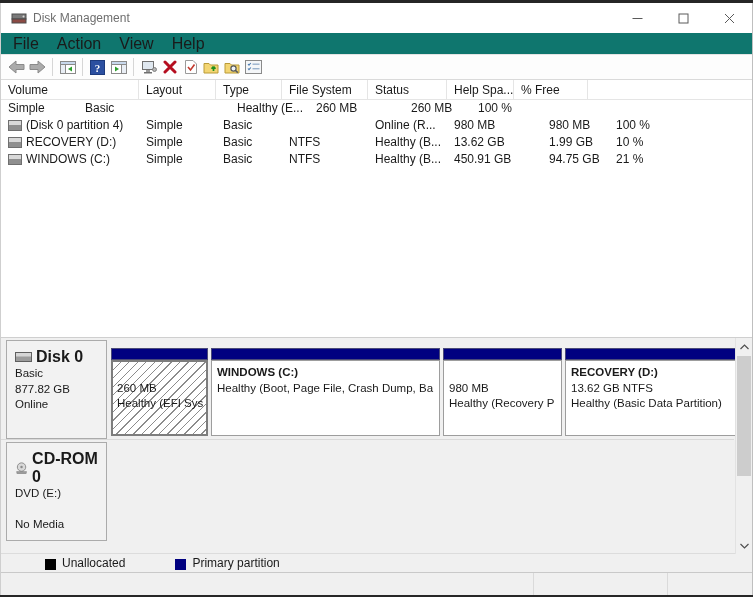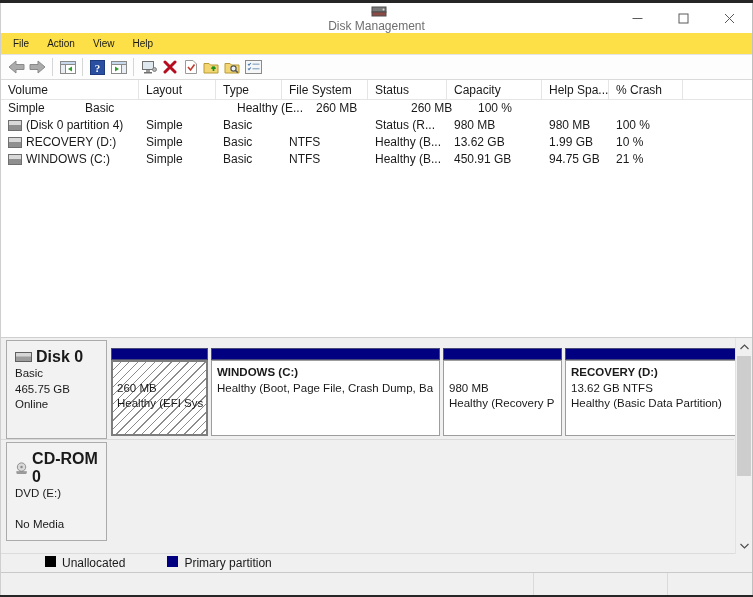--- a/index.html
+++ b/index.html
@@ -4,28 +4,28 @@
 <style>
   * { box-sizing: border-box; }
   html,body { margin:0; padding:0; }
   body {
     width:753px; height:597px; background:#262626; overflow:hidden;
     font-family:"Liberation Sans", sans-serif; -webkit-font-smoothing:antialiased;
   }
   .window { position:absolute; top:3px; left:0; width:753px; height:592px; background:#ffffff; border-left:1px solid #cfcfcf; border-right:1px solid #bfbfbf; }
 
   
-  .titlebar { height:30px; display:flex; align-items:center; background:#fff; position:relative;flex-direction:column; }
+  .titlebar { height:30px; display:flex; align-items:center; background:#fff; position:relative; }
   .title-icon { margin:0 6px 0 10px; width:16px; height:16px; flex:none; }
   .title-text { font-size:12px; color:#6e6e6e; }
   .win-controls { position:absolute; right:0; top:0; height:30px; display:flex; }
   .win-btn { width:46px; height:30px; display:flex; align-items:center; justify-content:center; }
 
   
-  .menubar { height:21px; display:flex; align-items:center; padding-left:3px; font-size:10px; color:#1a1a1a; background:#fde047; }
+  .menubar { height:21px; display:flex; align-items:center; padding-left:3px; font-size:16px; color:#1a1a1a; background:#0f766e; }
   .menu-item { padding:2px 9px; }
 
   
   .toolbar { height:26px; display:flex; align-items:center; padding-left:5px; background:#fdfdfd; border-top:1px solid #e4e4e4; border-bottom:1px solid #dadada; }
   .tb-icon { width:21px; height:22px; display:flex; align-items:center; justify-content:center; flex:none; }
   .tb-sep { width:1px; height:18px; background:#d6d6d6; margin:0 4px; flex:none; }
 
   
   .listview { height:257px; background:#fff; font-size:12px; color:#1a1a1a; overflow:hidden; }
   .lv-header { display:flex; height:20px; border-bottom:1px solid #e5e5e5; }
@@ -61,21 +61,21 @@
   .part-line.name { font-weight:bold; }
 
   
   .vscroll { position:absolute; top:0; right:0; width:17px; height:216px; background:#f0f0f0; border-left:1px solid #e2e2e2; }
   .sb-btn { position:absolute; left:0; width:16px; height:17px; display:flex; align-items:center; justify-content:center; }
   .sb-up { top:0; } .sb-down { bottom:0; }
   .sb-thumb { position:absolute; left:1px; top:18px; width:14px; height:120px; background:#cdcdcd; }
 
   
   .legend { height:19px; background:#f0f0f0; display:flex; align-items:center; padding-left:8px; font-size:12px; color:#1a1a1a; border-top:1px solid #dcdcdc; }
-  .legend-item { display:flex; align-items:flex-start; margin-right:6px;padding-left:36px; }
+  .legend-item { display:flex; align-items:flex-end; margin-right:14px;padding-left:36px; }
   .swatch { width:11px; height:11px; margin-right:6px; flex:none; }
   .swatch-unallocated { background:#000000; }
   .swatch-primary { background:#000080; }
 
   
   .statusbar { height:23px; background:#f0f0f0; border-top:1px solid #c9c9c9; display:flex; }
   .sb-seg { border-right:1px solid #dadada; height:100%; }
   .seg0 { width:533px; } .seg1 { width:134px; } .seg2 { flex:1; border-right:none; }
 </style>
 </head>
@@ -197,23 +197,22 @@
     </span>
   </div>
 
   <div class="listview">
     <div class="lv-header">
       <div class="lv-h c0">Volume</div>
       <div class="lv-h c1">Layout</div>
       <div class="lv-h c2">Type</div>
       <div class="lv-h c3">File System</div>
       <div class="lv-h c4">Status</div>
-      <div class="lv-h c5">Capacity</div>
       <div class="lv-h c6">Help Spa...</div>
-      <div class="lv-h c7">% Crash</div>
+      <div class="lv-h c7">% Free</div>
       <div class="lv-h c8"></div>
     </div>
 
     <div class="lv-row">
       <div class="lv-c c1">Simple</div>
       <div class="lv-c c2">Basic</div>
       <div class="lv-c c3"></div>
       <div class="lv-c c4">Healthy (E...</div>
       <div class="lv-c c5">260 MB</div>
       <div class="lv-c c6">260 MB</div>
@@ -221,21 +220,21 @@
     </div>
 
     <div class="lv-row">
       <div class="lv-c c0 vol-cell">
           <span class="vol-icon drive"></span>
           <span>(Disk 0 partition 4)</span>
         </div>
       <div class="lv-c c1">Simple</div>
       <div class="lv-c c2">Basic</div>
       <div class="lv-c c3"></div>
-      <div class="lv-c c4">Status (R...</div>
+      <div class="lv-c c4">Online (R...</div>
       <div class="lv-c c5">980 MB</div>
       <div class="lv-c c6">980 MB</div>
       <div class="lv-c c7">100 %</div>
     </div>
 
     <div class="lv-row">
       <div class="lv-c c0 vol-cell">
           <span class="vol-icon drive"></span>
           <span>RECOVERY (D:)</span>
         </div>
@@ -267,21 +266,21 @@
 
     <div class="disk-label-panel row0">
       <div class="disk-title">
         <svg width="17" height="10" viewBox="0 0 17 10">
           <rect x="0.5" y="0.5" width="16" height="9" fill="#9c9c9c" stroke="#5f5f5f"></rect>
           <rect x="1" y="1" width="15" height="3.5" fill="#d6d6d6"></rect>
         </svg>
         <span>Disk 0</span>
       </div>
       <div class="disk-line">Basic</div>
-      <div class="disk-line">465.75 GB</div>
+      <div class="disk-line">877.82 GB</div>
       <div class="disk-line">Online</div>
     </div>
 
     <div class="partitions">
       <div class="part-box selected" style="width:97px;">
         <div class="part-stripe"></div>
         <div class="part-body">
           <div class="part-line name"></div>
           <div class="part-line">260 MB</div>
           <div class="part-line">Healthy (EFI Sys</div>

